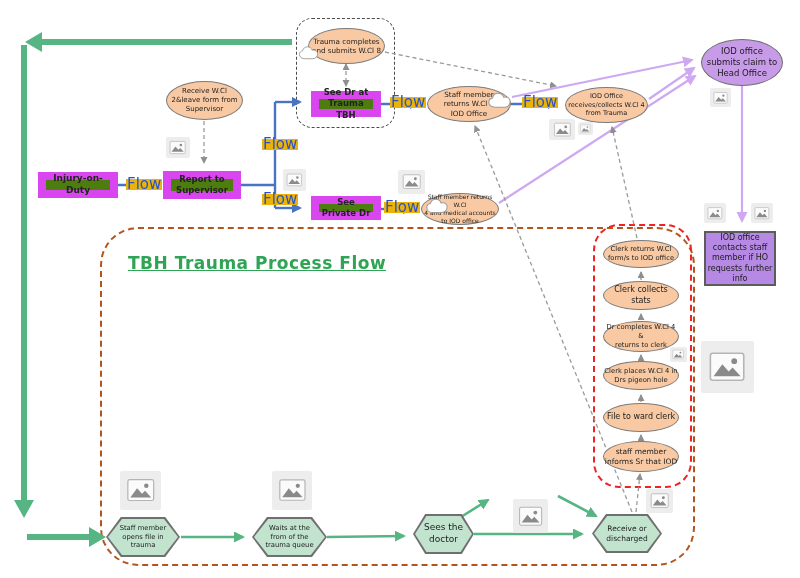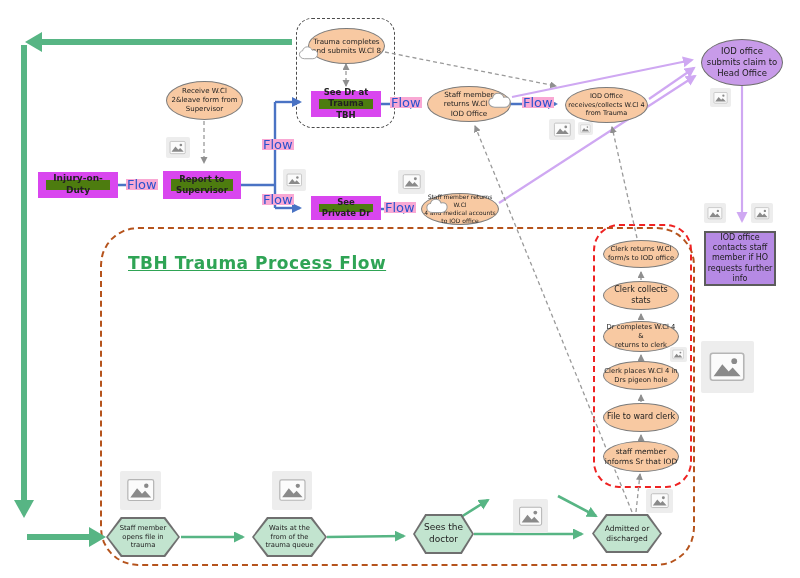--- a/index.html
+++ b/index.html
@@ -30,21 +30,21 @@
   .hex .hex-fill{position:absolute;inset:2px;background:#c2e4cf;
        clip-path:polygon(20% 0,80% 0,100% 50%,80% 100%,20% 100%,0 50%);}
   .hex .label{position:absolute;inset:0;display:flex;align-items:center;justify-content:center;
        text-align:center;white-space:pre-line;color:#222;line-height:1.3;}
 
   
   #title{position:absolute;left:128px;top:253px;z-index:3;color:#2fa455;font-size:17px;
          font-weight:bold;text-decoration:underline;letter-spacing:.5px;}
 
   
-  .flow{position:absolute;z-index:4;color:#2b52cc;font-size:13px;background:#f9a8d4;padding:0 1px;line-height:11px;}
+  .flow{position:absolute;z-index:4;color:#2b52cc;font-size:15px;background:#eab308;padding:0 1px;line-height:11px;}
 
   
   .ph{position:absolute;background:#ededed;border-radius:2px;display:flex;
       align-items:center;justify-content:center;z-index:3;}
   
   .cloud{position:absolute;z-index:4;}
 </style>
 </head>
 <body>
 
@@ -182,21 +182,21 @@
   </div>
   <div class="hex" style="left:413px;top:514px;width:61px;height:40px;">
     <div class="hex-border"></div>
     <div class="hex-fill"></div>
     <div class="label" style="font-size:9px;">Sees the
 doctor</div>
   </div>
   <div class="hex" style="left:592px;top:514px;width:70px;height:39px;">
     <div class="hex-border"></div>
     <div class="hex-fill"></div>
-    <div class="label" style="font-size:7.5px;">Admitted or
+    <div class="label" style="font-size:7.5px;">Receive or
 discharged</div>
   </div>
 
   <div id="title">TBH Trauma Process Flow</div>
 
   <span class="flow" style="left:126px;top:179px;">Flow</span>
   <span class="flow" style="left:262px;top:139px;">Flow</span>
   <span class="flow" style="left:262px;top:194px;">Flow</span>
   <span class="flow" style="left:390px;top:97px;">Flow</span>
   <span class="flow" style="left:522px;top:97px;">Flow</span>

